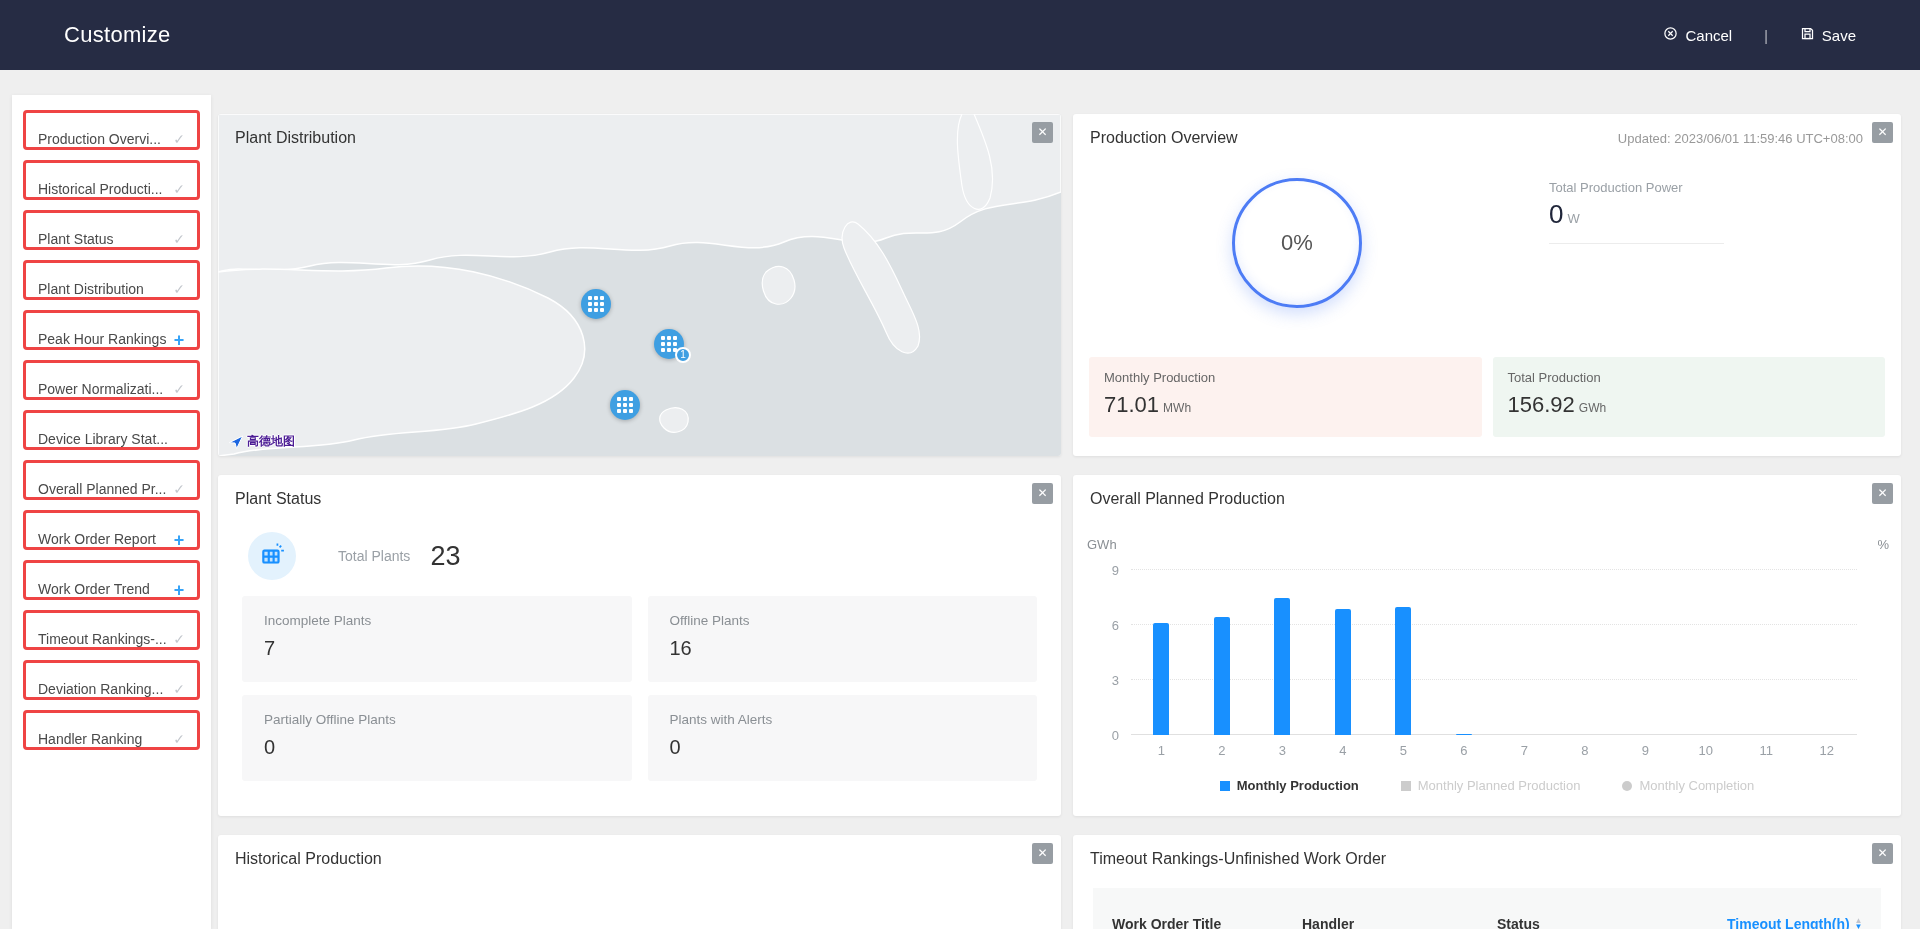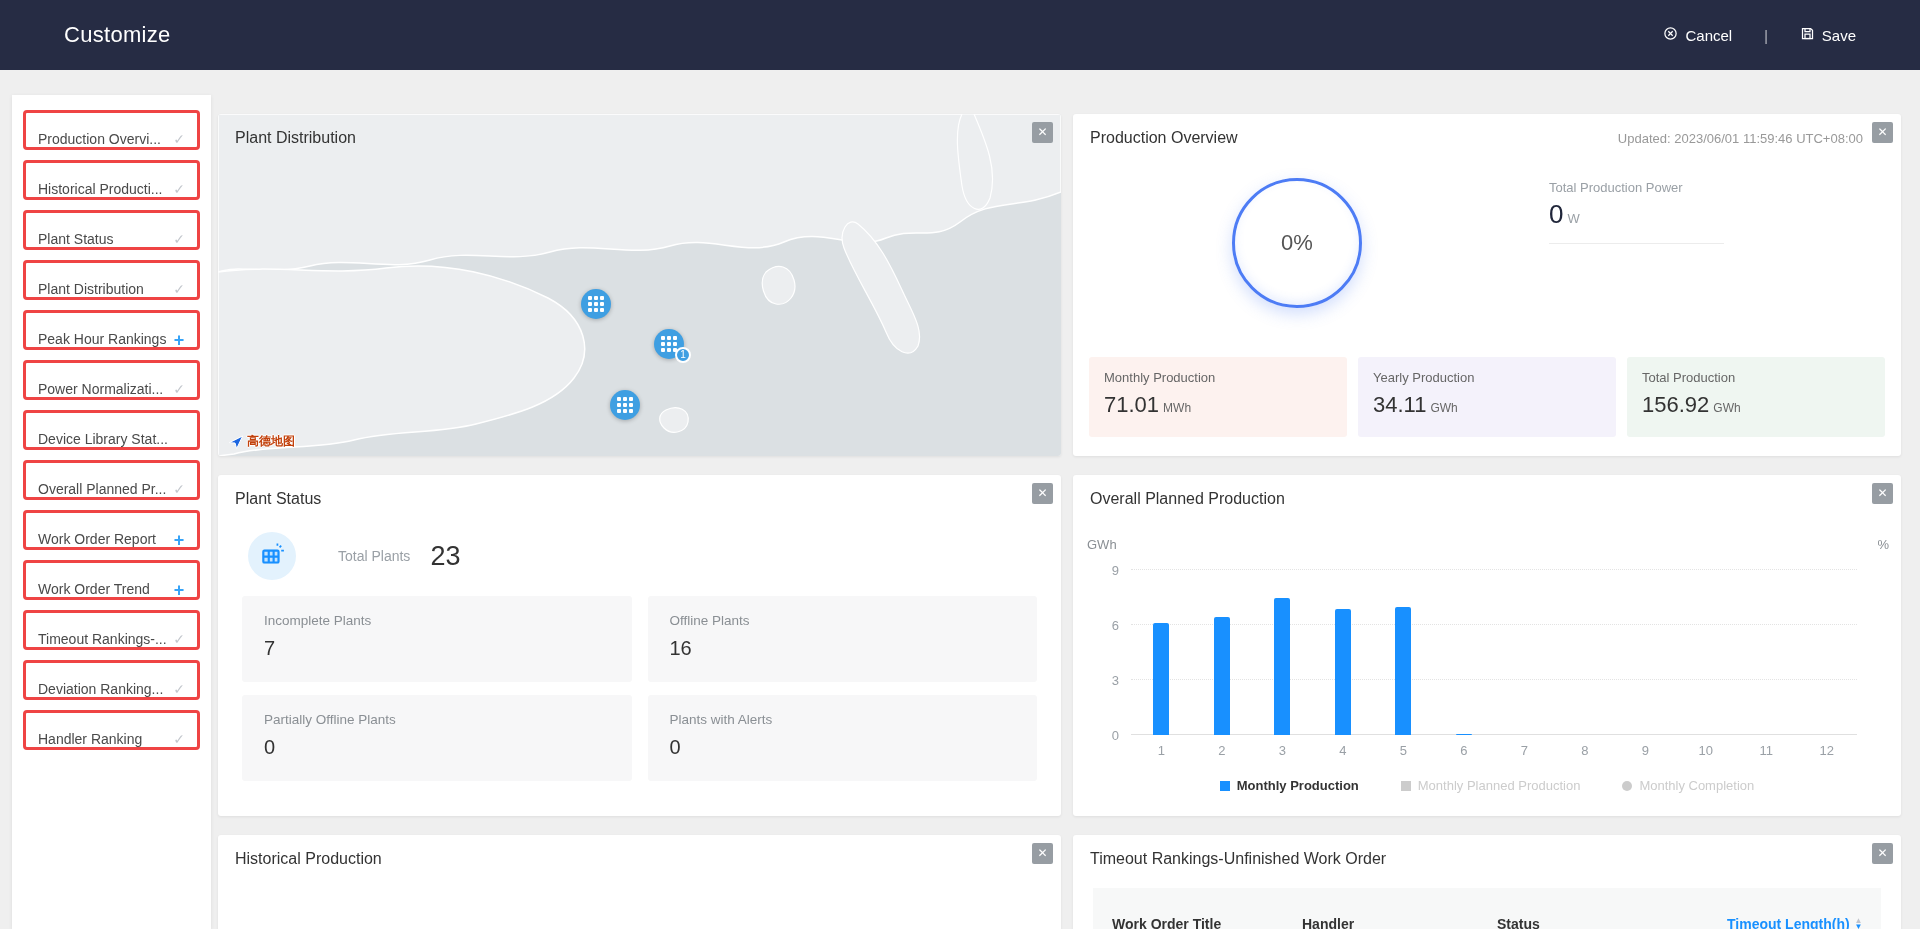--- a/index.html
+++ b/index.html
@@ -39,21 +39,21 @@
   
   .map-svg { position:absolute; inset:0; width:100%; height:100%; }
   .marker { position:absolute; width:30px; height:30px; margin:-15px 0 0 -15px; border-radius:50%;
     background:#3f9fe2; box-shadow:0 1px 4px rgba(0,0,0,.25); display:flex; align-items:center;
     justify-content:center; cursor:pointer; z-index:2; }
   .marker .dots { display:grid; grid-template-columns:repeat(3,4px); grid-auto-rows:4px; gap:2px; }
   .marker .dots i { background:#fff; border-radius:1px; }
   .marker .badge { position:absolute; right:-7px; bottom:-4px; min-width:16px; height:16px; border-radius:50%;
     background:#3f9fe2; border:2px solid #fff; color:#fff; font-size:10px; line-height:12px; text-align:center; }
   .map-logo { position:absolute; left:10px; bottom:6px; display:flex; align-items:center; gap:3px; z-index:2; }
-  .map-logo-text { font-size:12px; font-weight:bold; color:#c2410c;
+  .map-logo-text { font-size:12px; font-weight:bold; color:#4c1d95;
     text-shadow:-1px 0 #fff,1px 0 #fff,0 -1px #fff,0 1px #fff; }
 
   
   .ov-updated { position:absolute; top:17px; right:38px; font-size:13px; color:#999; }
   .gauge { position:absolute; left:159px; top:64px; width:130px; height:130px; border-radius:50%;
     border:3px solid #4d7cf5; box-shadow:0 6px 16px rgba(77,124,245,.25), inset 0 -4px 10px rgba(77,124,245,.12);
     display:flex; align-items:center; justify-content:center; font-size:22px; color:#555; }
   .ov-stats { position:absolute; left:450px; top:66px; width:230px;margin-left:26px; }
   .ov-stat-label { font-size:13px; color:#9aa0a6; }
   .ov-stat-value { font-size:26px; color:#20263a; margin-top:4px; }
@@ -267,24 +267,20 @@
         <div class="ov-stat-label">Total Production Power</div>
         <div class="ov-stat-value">0<span class="ov-stat-unit">W</span></div>
       </div>
       <div class="ov-divider"></div>
     </div>
   <div class="ov-cards" id="ov-cards">
       <div class="ov-card" style="background: rgb(253, 242, 239);">
         <div class="ov-card-label">Monthly Production</div>
         <div class="ov-card-value">71.01<span class="ov-card-unit">MWh</span></div>
       </div>
-      <div class="ov-card" style="background: rgb(244, 242, 251);">
-        <div class="ov-card-label">Yearly Production</div>
-        <div class="ov-card-value">34.11<span class="ov-card-unit">GWh</span></div>
-      </div>
       <div class="ov-card" style="background: rgb(239, 246, 241);">
         <div class="ov-card-label">Total Production</div>
         <div class="ov-card-value">156.92<span class="ov-card-unit">GWh</span></div>
       </div>
     </div>
 </div>
 
 <div class="panel" id="panel-status">
   <div class="panel-title">Plant Status</div>
   <button class="close-btn">✕</button>

